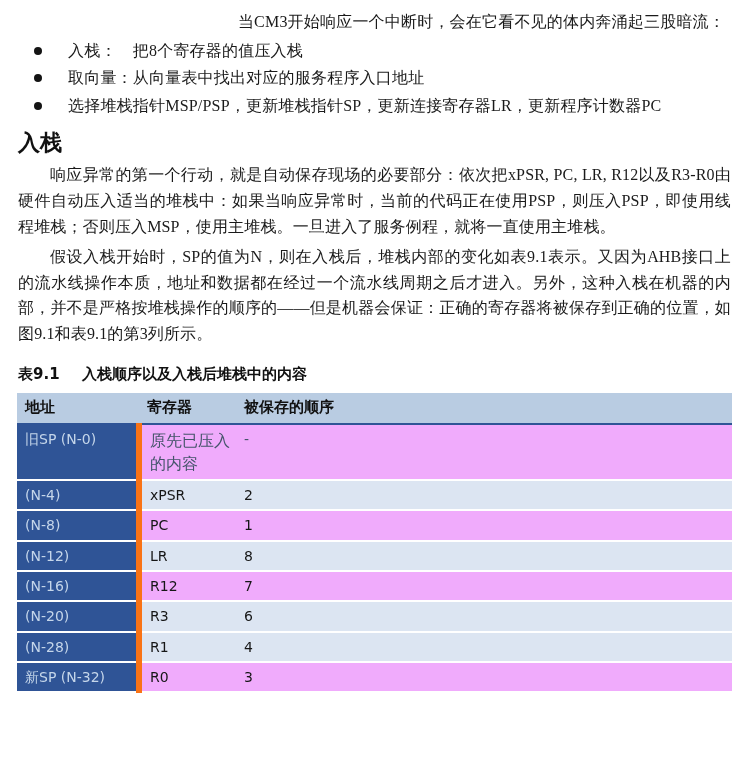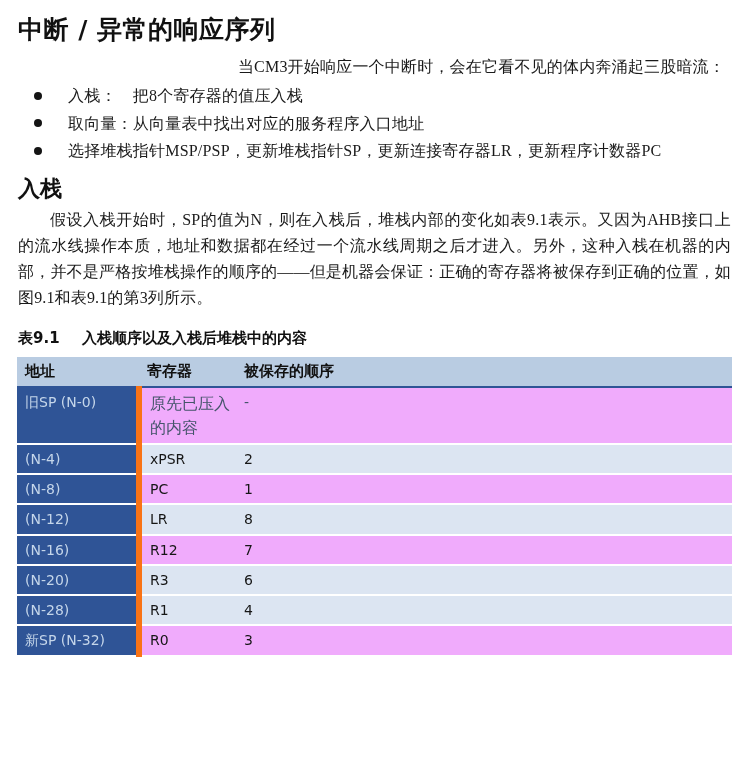--- a/index.html
+++ b/index.html
@@ -167,21 +167,20 @@
   }
 
   .reg-col { font-weight: 400; }
   .order-col { font-weight: 400; }
 </style>
 </head>
 <body>
 
 <div class="page">
 
-  <h1 class="doc-title">中断 / 异常的响应序列</h1>
 
   <p class="intro-line">当CM3开始响应一个中断时，会在它看不见的体内奔涌起三股暗流：</p>
 
   <ul class="bullets">
     <li>
       <span class="bullet-dot"></span>
       <span>入栈： 把8个寄存器的值压入栈</span>
     </li>
     <li>
       <span class="bullet-dot"></span>
@@ -190,20 +189,21 @@
     <li>
       <span class="bullet-dot"></span>
       <span>选择堆栈指针MSP/PSP，更新堆栈指针SP，更新连接寄存器LR，更新程序计数器PC</span>
     </li>
   </ul>
 
   <div class="section-gap"></div>
 
   <h2 class="sub-title">入栈</h2>
 
+  <p class="para">响应异常的第一个行动，就是自动保存现场的必要部分：依次把xPSR, PC, LR, R12以及R3-R0由硬件自动压入适当的堆栈中：如果当响应异常时，当前的代码正在使用PSP，则压入PSP，即使用线程堆栈；否则压入MSP，使用主堆栈。一旦进入了服务例程，就将一直使用主堆栈。</p>
 
   <p class="para">假设入栈开始时，SP的值为N，则在入栈后，堆栈内部的变化如表9.1表示。又因为AHB接口上的流水线操作本质，地址和数据都在经过一个流水线周期之后才进入。另外，这种入栈在机器的内部，并不是严格按堆栈操作的顺序的——但是机器会保证：正确的寄存器将被保存到正确的位置，如图9.1和表9.1的第3列所示。</p>
 
   <div class="table-caption">表9.1  入栈顺序以及入栈后堆栈中的内容</div>
 
   <div class="tbl-wrap">
     <table class="stack-table">
       <colgroup>
         <col class="c-addr">
         <col class="c-reg">

